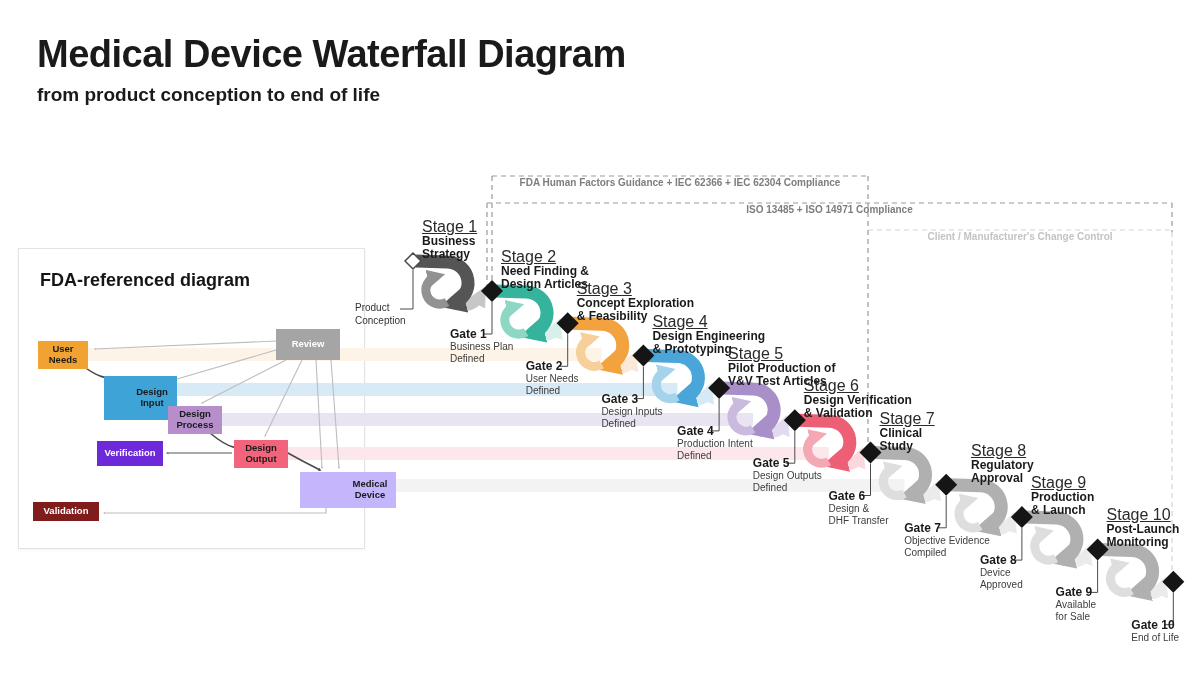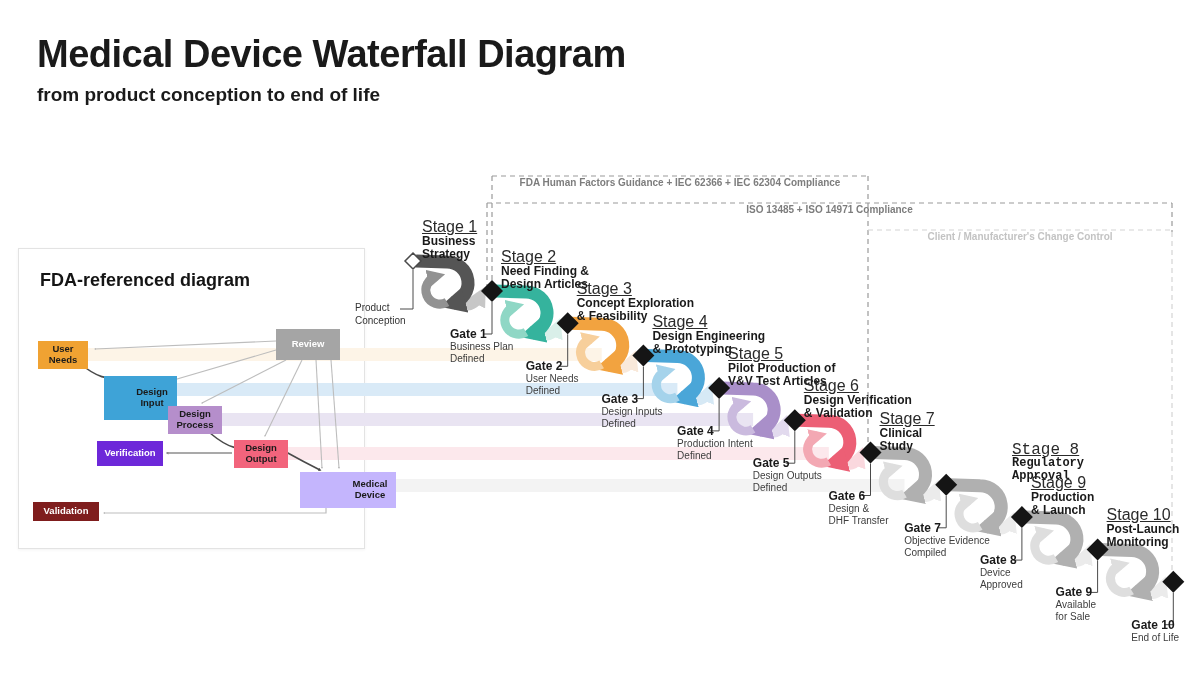--- a/index.html
+++ b/index.html
@@ -246,21 +246,21 @@
     </svg>
 
   <div id="labels">
       <div class="stage-label" style="left: 422px; top: 220px;"><span class="num">Stage 1</span><div class="nm">Business</div><div class="nm">Strategy</div></div>
       <div class="stage-label" style="left: 501px; top: 250px;"><span class="num">Stage 2</span><div class="nm">Need Finding &amp;</div><div class="nm">Design Articles</div></div>
       <div class="stage-label" style="left: 576.7px; top: 282.3px;"><span class="num">Stage 3</span><div class="nm">Concept Exploration</div><div class="nm">&amp; Feasibility</div></div>
       <div class="stage-label" style="left: 652.4px; top: 314.6px;"><span class="num">Stage 4</span><div class="nm">Design Engineering</div><div class="nm">&amp; Prototyping</div></div>
       <div class="stage-label" style="left: 728.1px; top: 346.9px;"><span class="num">Stage 5</span><div class="nm">Pilot Production of</div><div class="nm">V&amp;V Test Articles</div></div>
       <div class="stage-label" style="left: 803.8px; top: 379.2px;"><span class="num">Stage 6</span><div class="nm">Design Verification</div><div class="nm">&amp; Validation</div></div>
       <div class="stage-label" style="left: 879.5px; top: 411.5px;"><span class="num">Stage 7</span><div class="nm">Clinical</div><div class="nm">Study</div></div>
-      <div class="stage-label" style="left: 1012px; top: 443.8px; font-family: Liberation Mono, monospace;"><span class="num">Stage 8</span><div class="nm">Regulatory</div><div class="nm">Approval</div></div>
+      <div class="stage-label" style="left: 971px; top: 443.8px;"><span class="num">Stage 8</span><div class="nm">Regulatory</div><div class="nm">Approval</div></div>
       <div class="stage-label" style="left: 1030.9px; top: 476.1px;"><span class="num">Stage 9</span><div class="nm">Production</div><div class="nm">&amp; Launch</div></div>
       <div class="stage-label" style="left: 1106.6px; top: 508.4px;"><span class="num">Stage 10</span><div class="nm">Post-Launch</div><div class="nm">Monitoring</div></div>
       <div class="gate-label" style="left: 450px; top: 328px;">
         <div class="gn">Gate 1</div>
         <div>Business Plan</div>
         <div>Defined</div>
       </div>
       <div class="gate-label" style="left: 525.7px; top: 360.3px;">
         <div class="gn">Gate 2</div>
         <div>User Needs</div>

